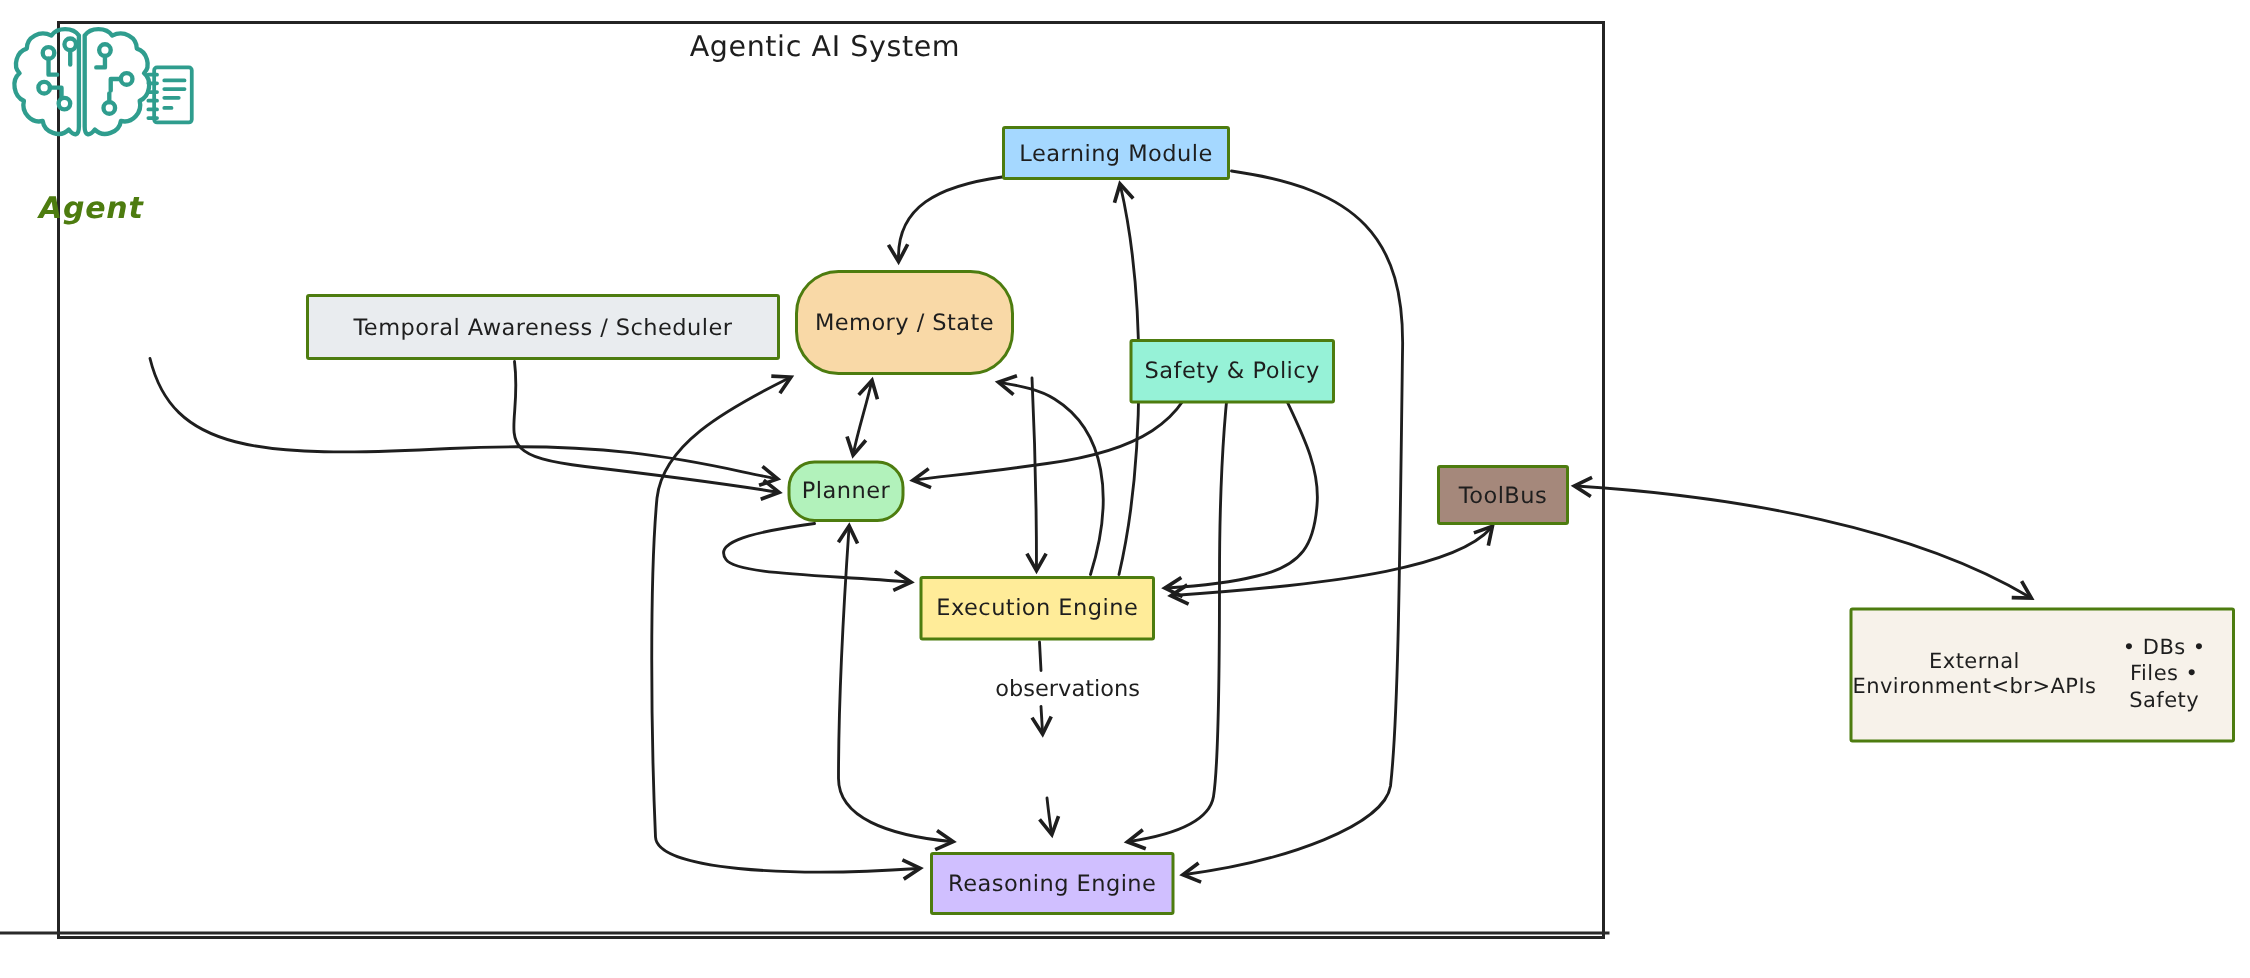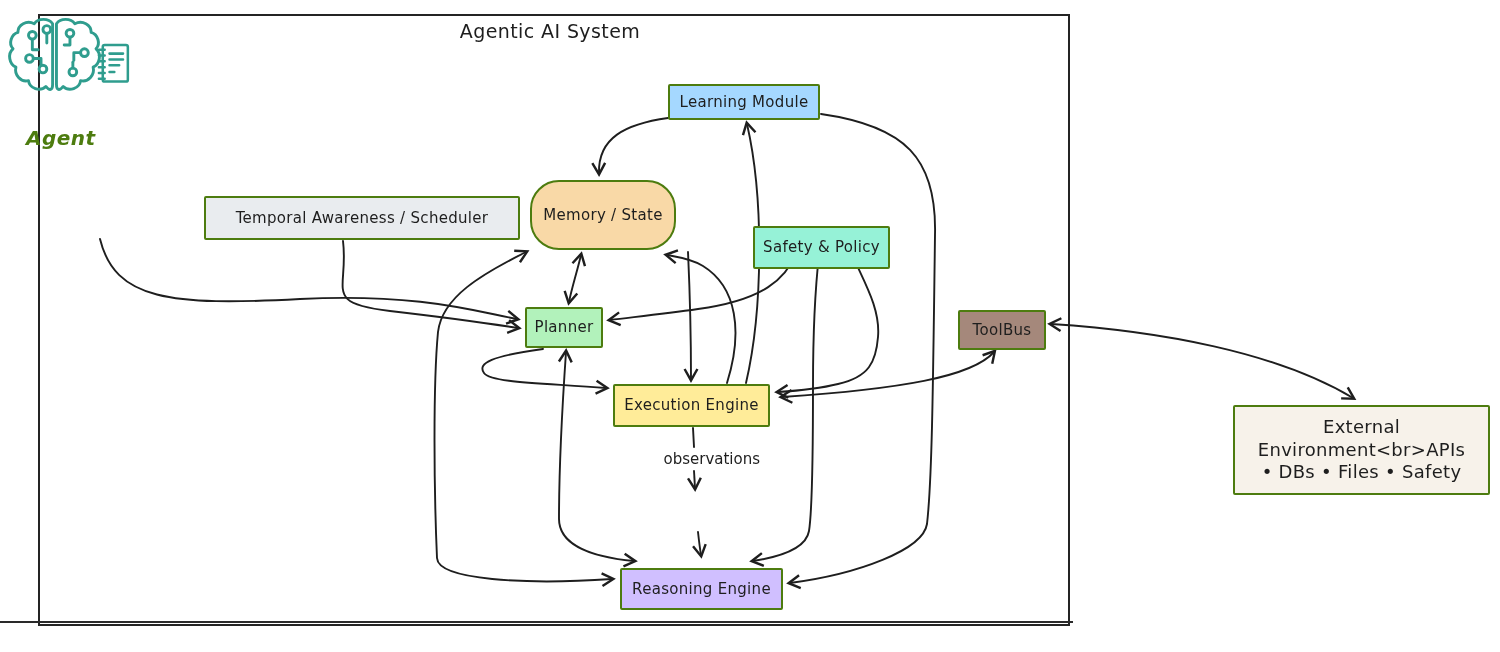--- a/index.html
+++ b/index.html
@@ -16,21 +16,21 @@
   .node-goal      {left:38px;  top:197px; width:130px; height:42px;}
   .node-temporal  {left:204px; top:196px; width:316px; height:44px;}
   .node-memory    {left:530px; top:180px; width:146px; height:70px;border-radius:29px;}
   .node-learning  {left:668px; top:84px;  width:152px; height:36px;}
   .node-safety    {left:753px; top:195px; width:137px; height:43px;margin-top:31px;}
   .node-planner   {left:525px; top:307px; width:78px;  height:41px;}
   .node-toolbus   {left:958px; top:310px; width:88px;  height:40px;}
   .node-execution {left:613px; top:384px; width:157px; height:43px;}
   .node-perception{left:598px; top:493px; width:192px; height:38px;}
   .node-reasoning {left:620px; top:568px; width:163px; height:42px;}
-  .node-external  {left:1233px;top:405px; width:257px; height:90px;flex-direction:column;font-size:18px;}
+  .node-external  {left:1233px;top:405px; width:257px; height:90px;flex-direction:row;font-size:14px;}
   .edge-label{position:absolute;left:640px;top:450px;width:120px;text-align:right;font-size:15px;background:transparent;}
   svg.edges{position:absolute;left:0;top:0;width:1500px;height:652px;pointer-events:none;}
   svg.edges path.edge{fill:none;stroke:#1e1e1e;stroke-width:1.9;stroke-linecap:round;}
   .agent-logo{position:absolute;left:6px;top:16px;width:126px;height:82px;}
   .agent-label{position:absolute;left:26px;top:96px;width:90px;font-size:20px;font-style:italic;
                font-weight:600;color:#4d7c0f;letter-spacing:.5px;margin-top:30px;}
 </style>
 </head>
 <body>
 
@@ -91,21 +91,21 @@
     <path class="edge" d="M694 471 L695 488" marker-end="url(#ah)"></path>
     <path class="edge" d="M698 532 C699 541 700 549 701 555" marker-end="url(#ah)"></path>
     <path class="edge" d="M746 383 C763 310 764 198 747 124" marker-end="url(#ah)"></path>
     <path class="edge" d="M1051 324 C1160 331 1276 352 1353 398" marker-start="url(#ah)" marker-end="url(#ah)"></path>
   </svg>
 
   <div class="node node-temporal" style="background-color: rgb(233, 236, 239);">Temporal Awareness / Scheduler</div>
   <div class="node node-memory" style="background-color: rgb(249, 217, 167);">Memory / State</div>
   <div class="node node-learning" style="background-color: rgb(165, 216, 255);">Learning Module</div>
   <div class="node node-safety" style="background-color: rgb(150, 242, 215);">Safety &amp; Policy</div>
-  <div class="node node-planner" style="background-color: rgb(178, 242, 187);">Planner</div>
+  <div class="node node-planner" style="background-color: rgb(178, 242, 187); border-radius: 18px;">Planner</div>
   <div class="node node-toolbus" style="background-color: rgb(165, 136, 123);">ToolBus</div>
   <div class="node node-execution" style="background-color: rgb(255, 236, 153);">Execution Engine</div>
   <div class="node node-reasoning" style="background-color: rgb(208, 191, 255);">Reasoning Engine</div>
 
   <div class="node node-external" style="background-color: rgb(247, 242, 234);">
     <div>External Environment&lt;br&gt;APIs</div>
     <div>• DBs • Files • Safety</div>
   </div>
 
   <div class="edge-label">observations</div>

